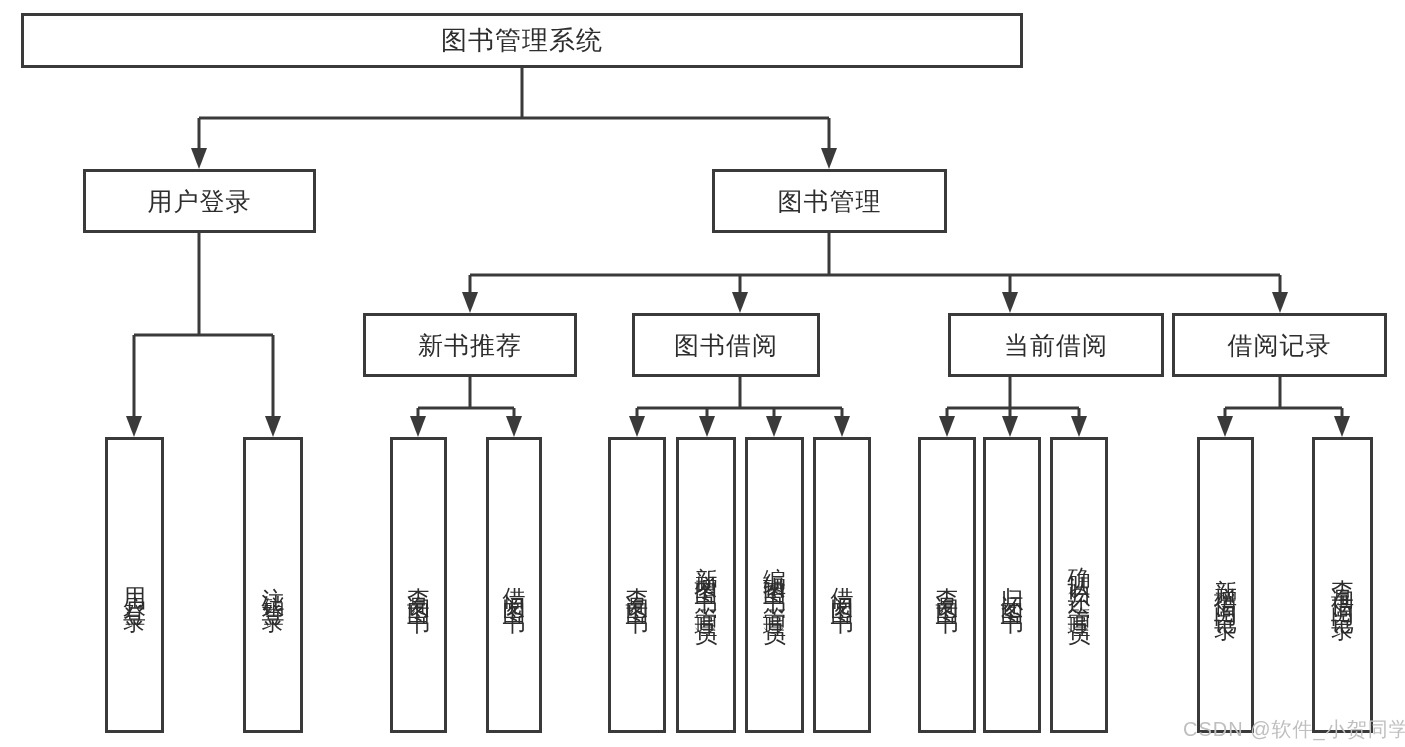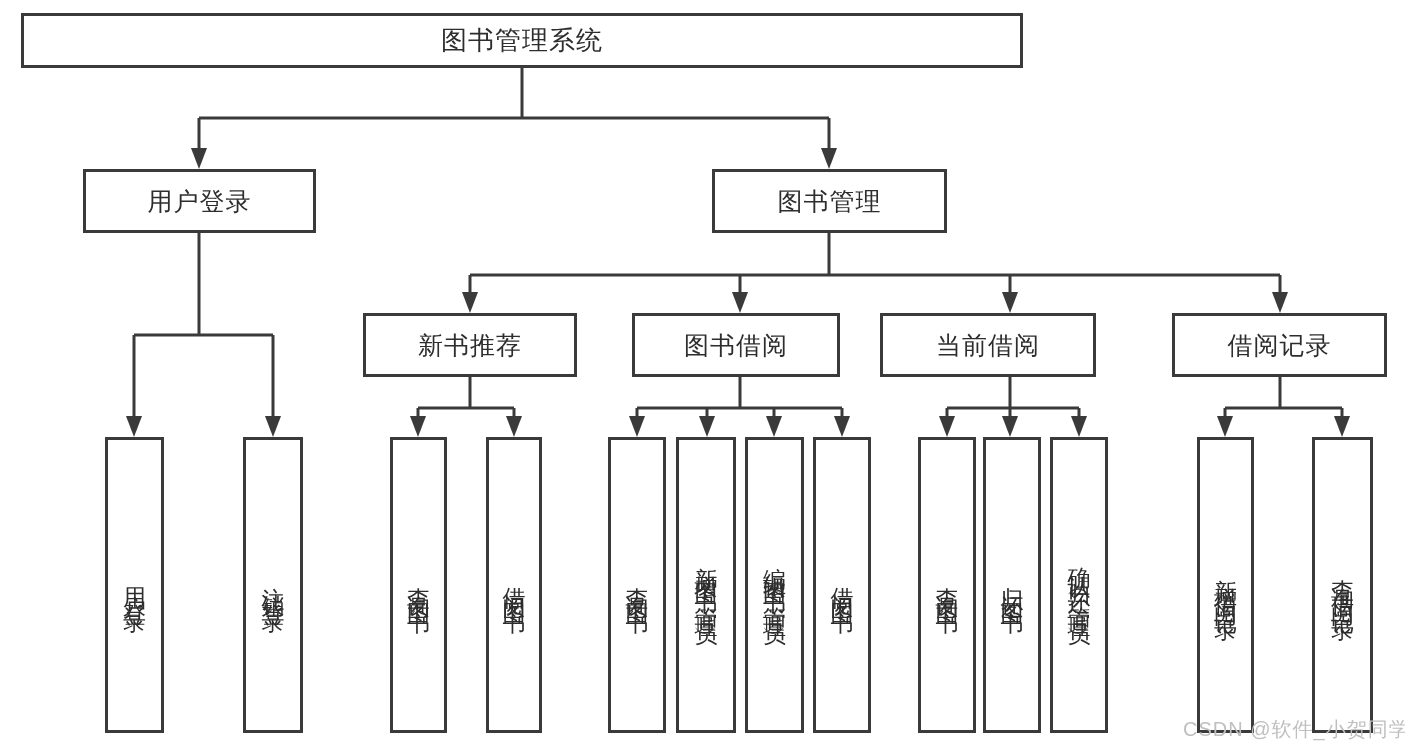--- a/index.html
+++ b/index.html
@@ -110,24 +110,24 @@
   <div class="box" style="left:83px; top:169px; width:233px; height:64px;">
     <span class="h-label">用户登录</span>
   </div>
   <div class="box" style="left:363px; top:313px; width:214px; height:64px;">
     <span class="h-label">新书推荐</span>
   </div>
 
   <div class="box" style="left:712px; top:169px; width:235px; height:64px;">
     <span class="h-label">图书管理</span>
   </div>
-  <div class="box" style="left:632px; top:313px; width:208px; height:64px;text-align:right;">
+  <div class="box" style="left:632px; top:313px; width:188px; height:64px;text-align:right;">
     <span class="h-label">图书借阅</span>
   </div>
-  <div class="box" style="left:880px; top:313px; width:216px; height:64px;">
+  <div class="box" style="left:948px; top:313px; width:216px; height:64px;">
     <span class="h-label">当前借阅</span>
   </div>
   <div class="box" style="left:1172px; top:313px; width:215px; height:64px;">
     <span class="h-label">借阅记录</span>
   </div>
 
   <div class="box" style="left:105px; top:437px; width:59px; height:296px;">
     <span class="v-label">用户登录</span>
   </div>
   <div class="box" style="left:243px; top:437px; width:60px; height:296px;">

